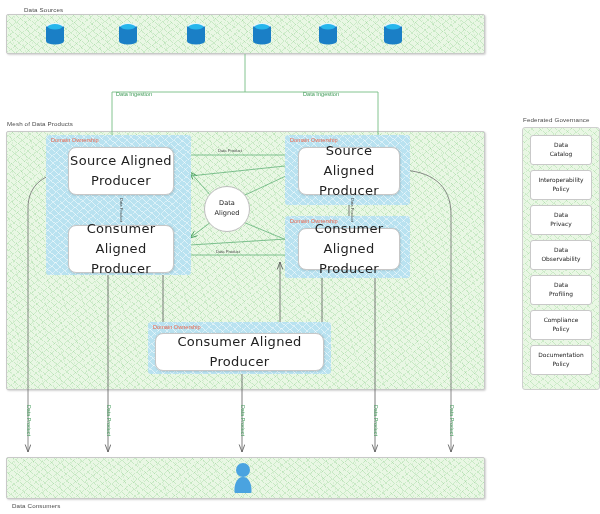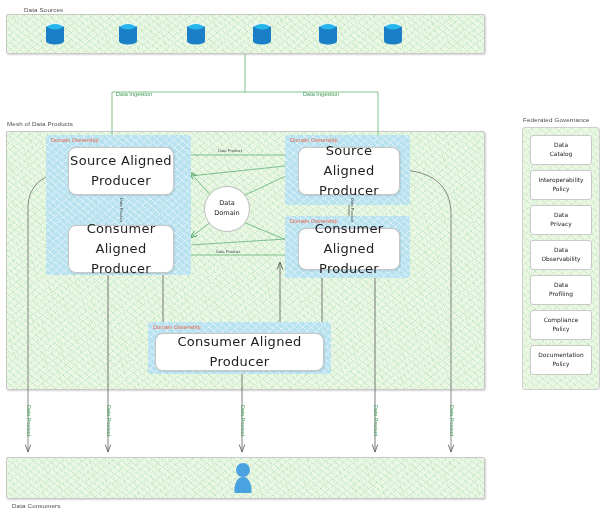--- a/index.html
+++ b/index.html
@@ -325,21 +325,21 @@
   <div class="card" style="left:155px; top:333px; width:169px; height:38px;">
     <span>
       <span>Consumer Aligned</span><br>
       <span>Producer</span>
     </span>
   </div>
 
   <div class="circle" style="left:204px; top:186px; width:46px; height:46px;">
     <span>
       <span>Data</span><br>
-      <span>Domain</span>
+      <span>Aligned</span>
     </span>
   </div>
 
   <div class="elabel dark" style="left:218px; top:148px;">Data Product</div>
   <div class="elabel dark" style="left:216px; top:249px;">Data Product</div>
 
   <div class="elabel vert" style="left:32px; top:405px;">Data Product</div>
   <div class="elabel vert" style="left:112px; top:405px;">Data Product</div>
   <div class="elabel vert" style="left:246px; top:405px;">Data Product</div>
   <div class="elabel vert" style="left:379px; top:405px;">Data Product</div>

